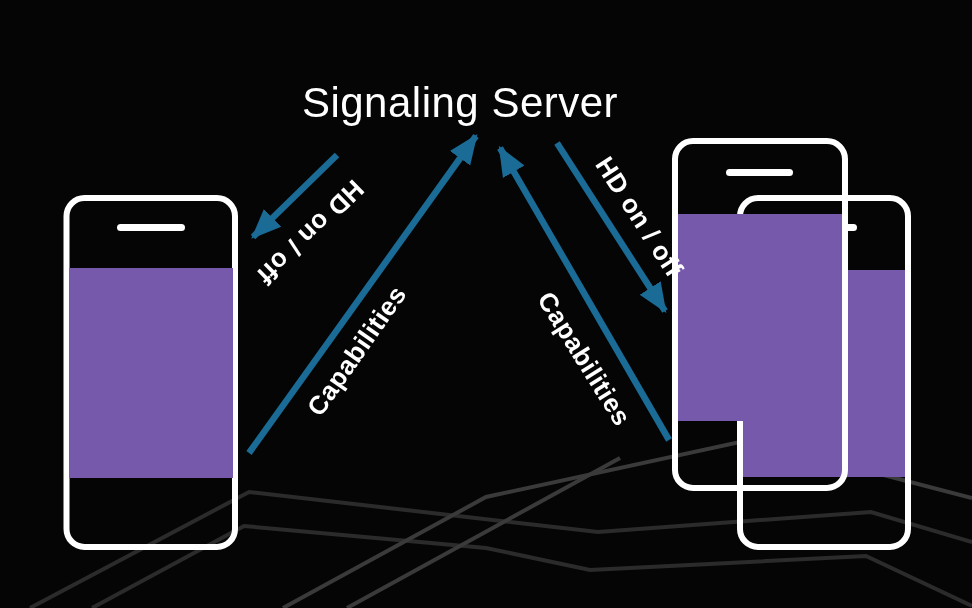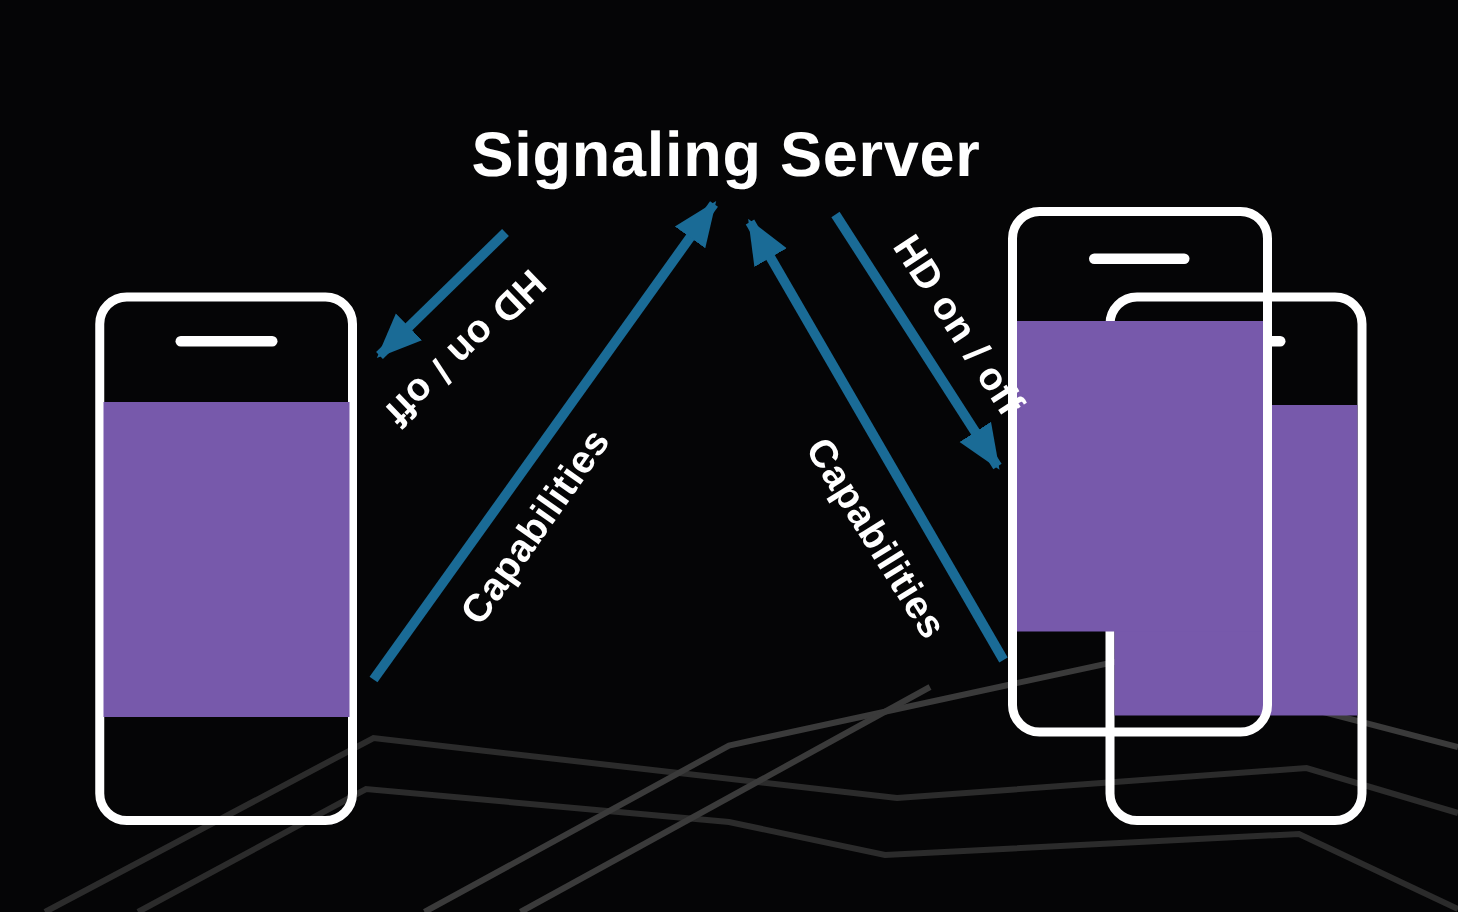--- a/index.html
+++ b/index.html
@@ -16,25 +16,25 @@
   .stage{
     position:relative;
     width:972px;height:608px;
     background:var(--background);
     overflow:hidden;
     font-family:"Liberation Sans", sans-serif;
   }
   .stage svg{position:absolute;left:0;top:0;}
   .diagram-title{
     position:absolute;
-    left:484px;top:103px;
+    left:460px;top:103px;
     transform:translate(-50%,-50%);
     color:var(--text);
     font-size:42px;
-    font-weight:700;
+    font-weight:400;
     letter-spacing:0.5px;
     white-space:nowrap;
   }
   .arrow-label{
     position:absolute;
     color:var(--text);
     font-size:26px;
     font-weight:700;
     letter-spacing:0.5px;
     white-space:nowrap;

